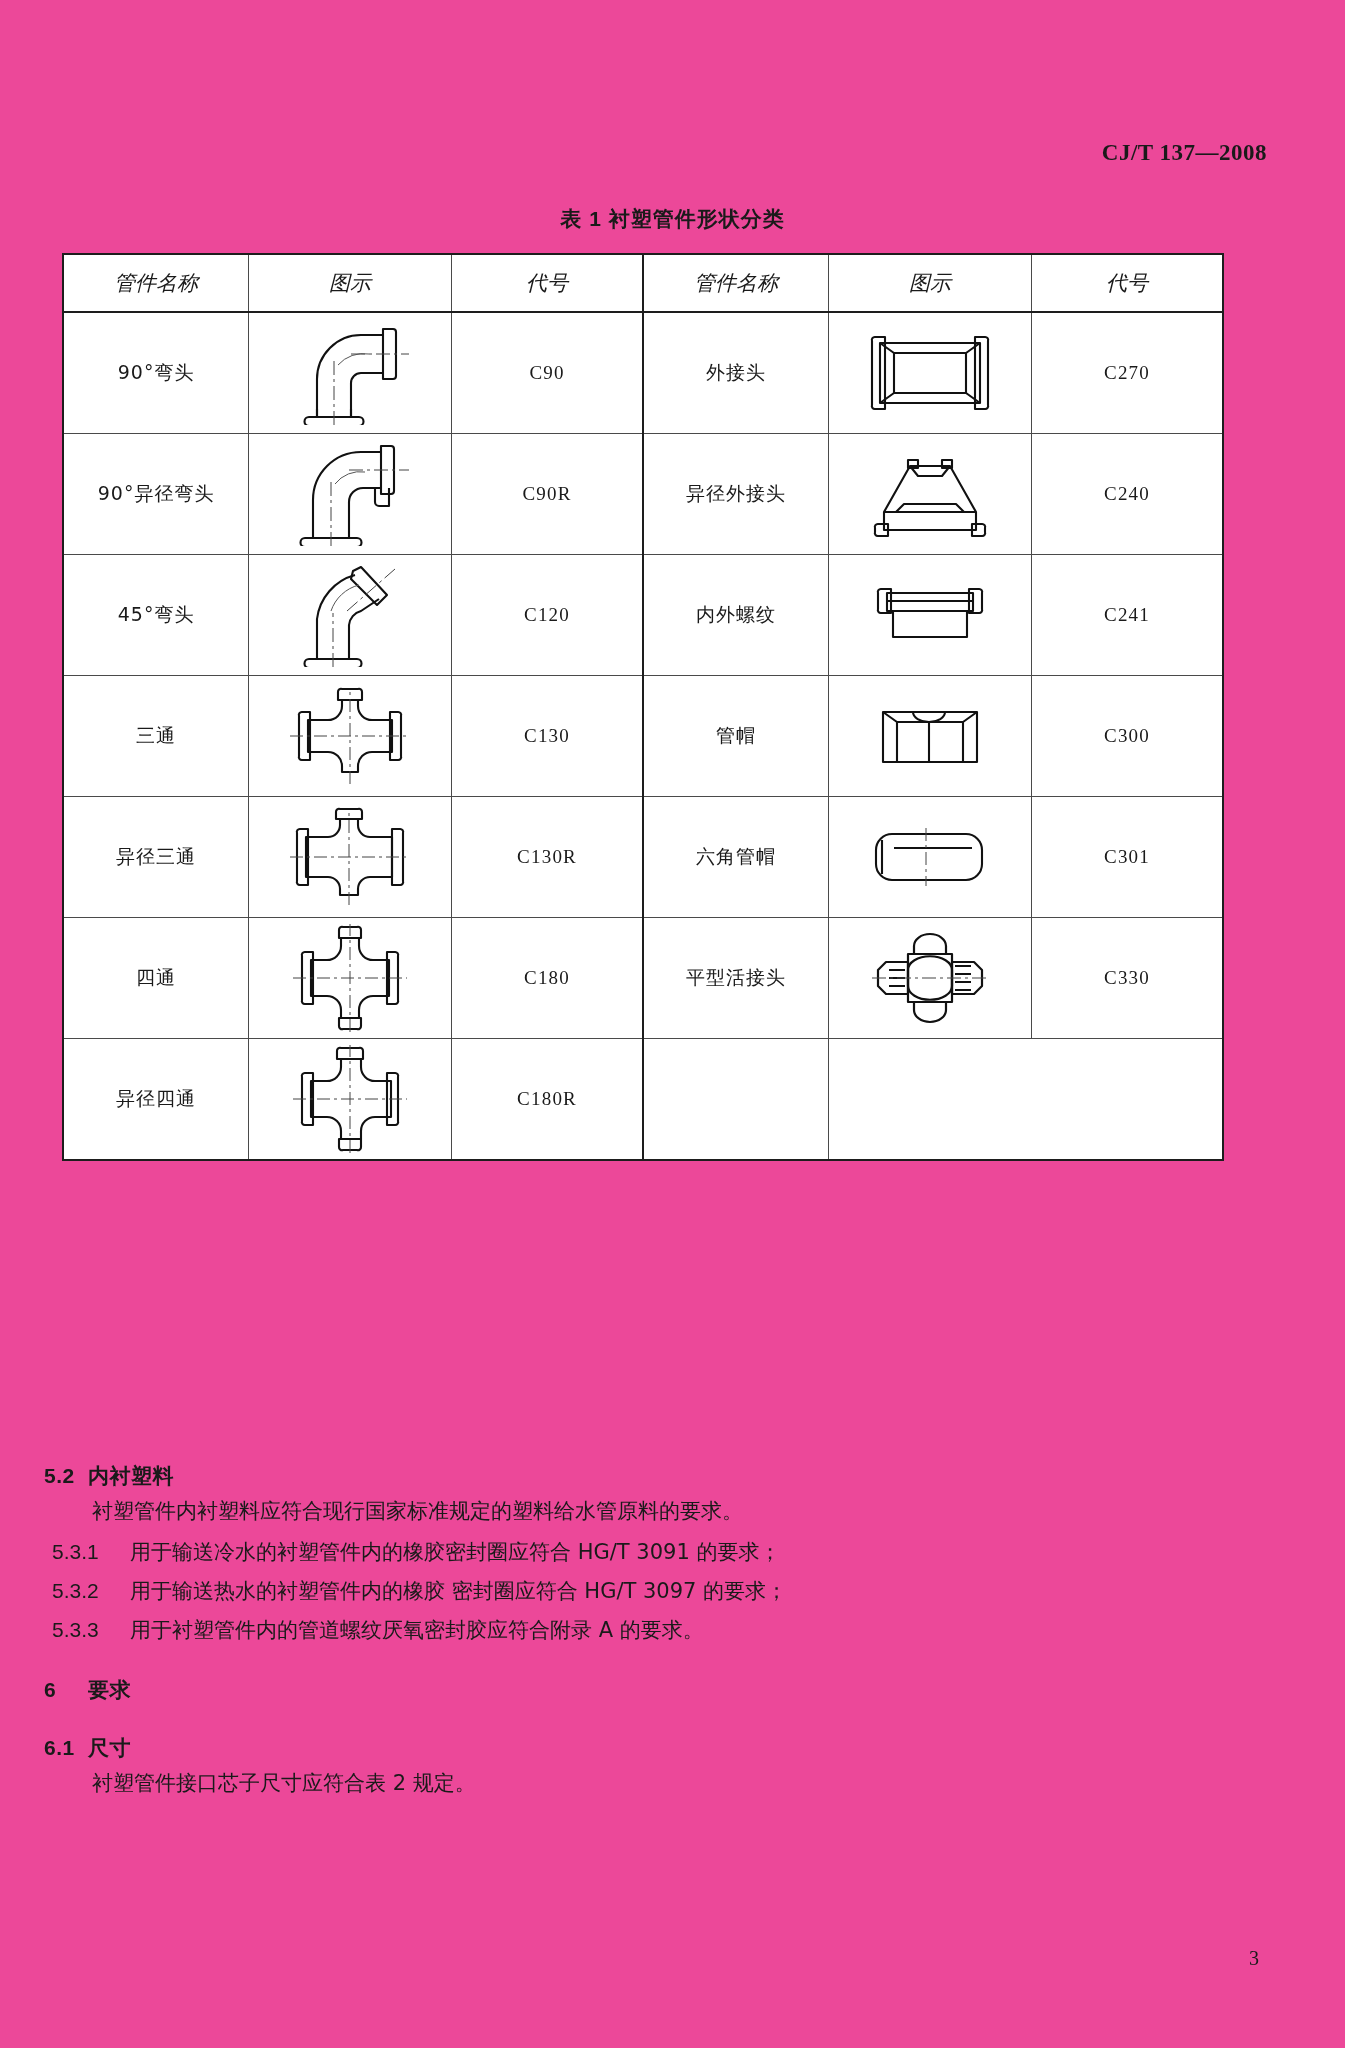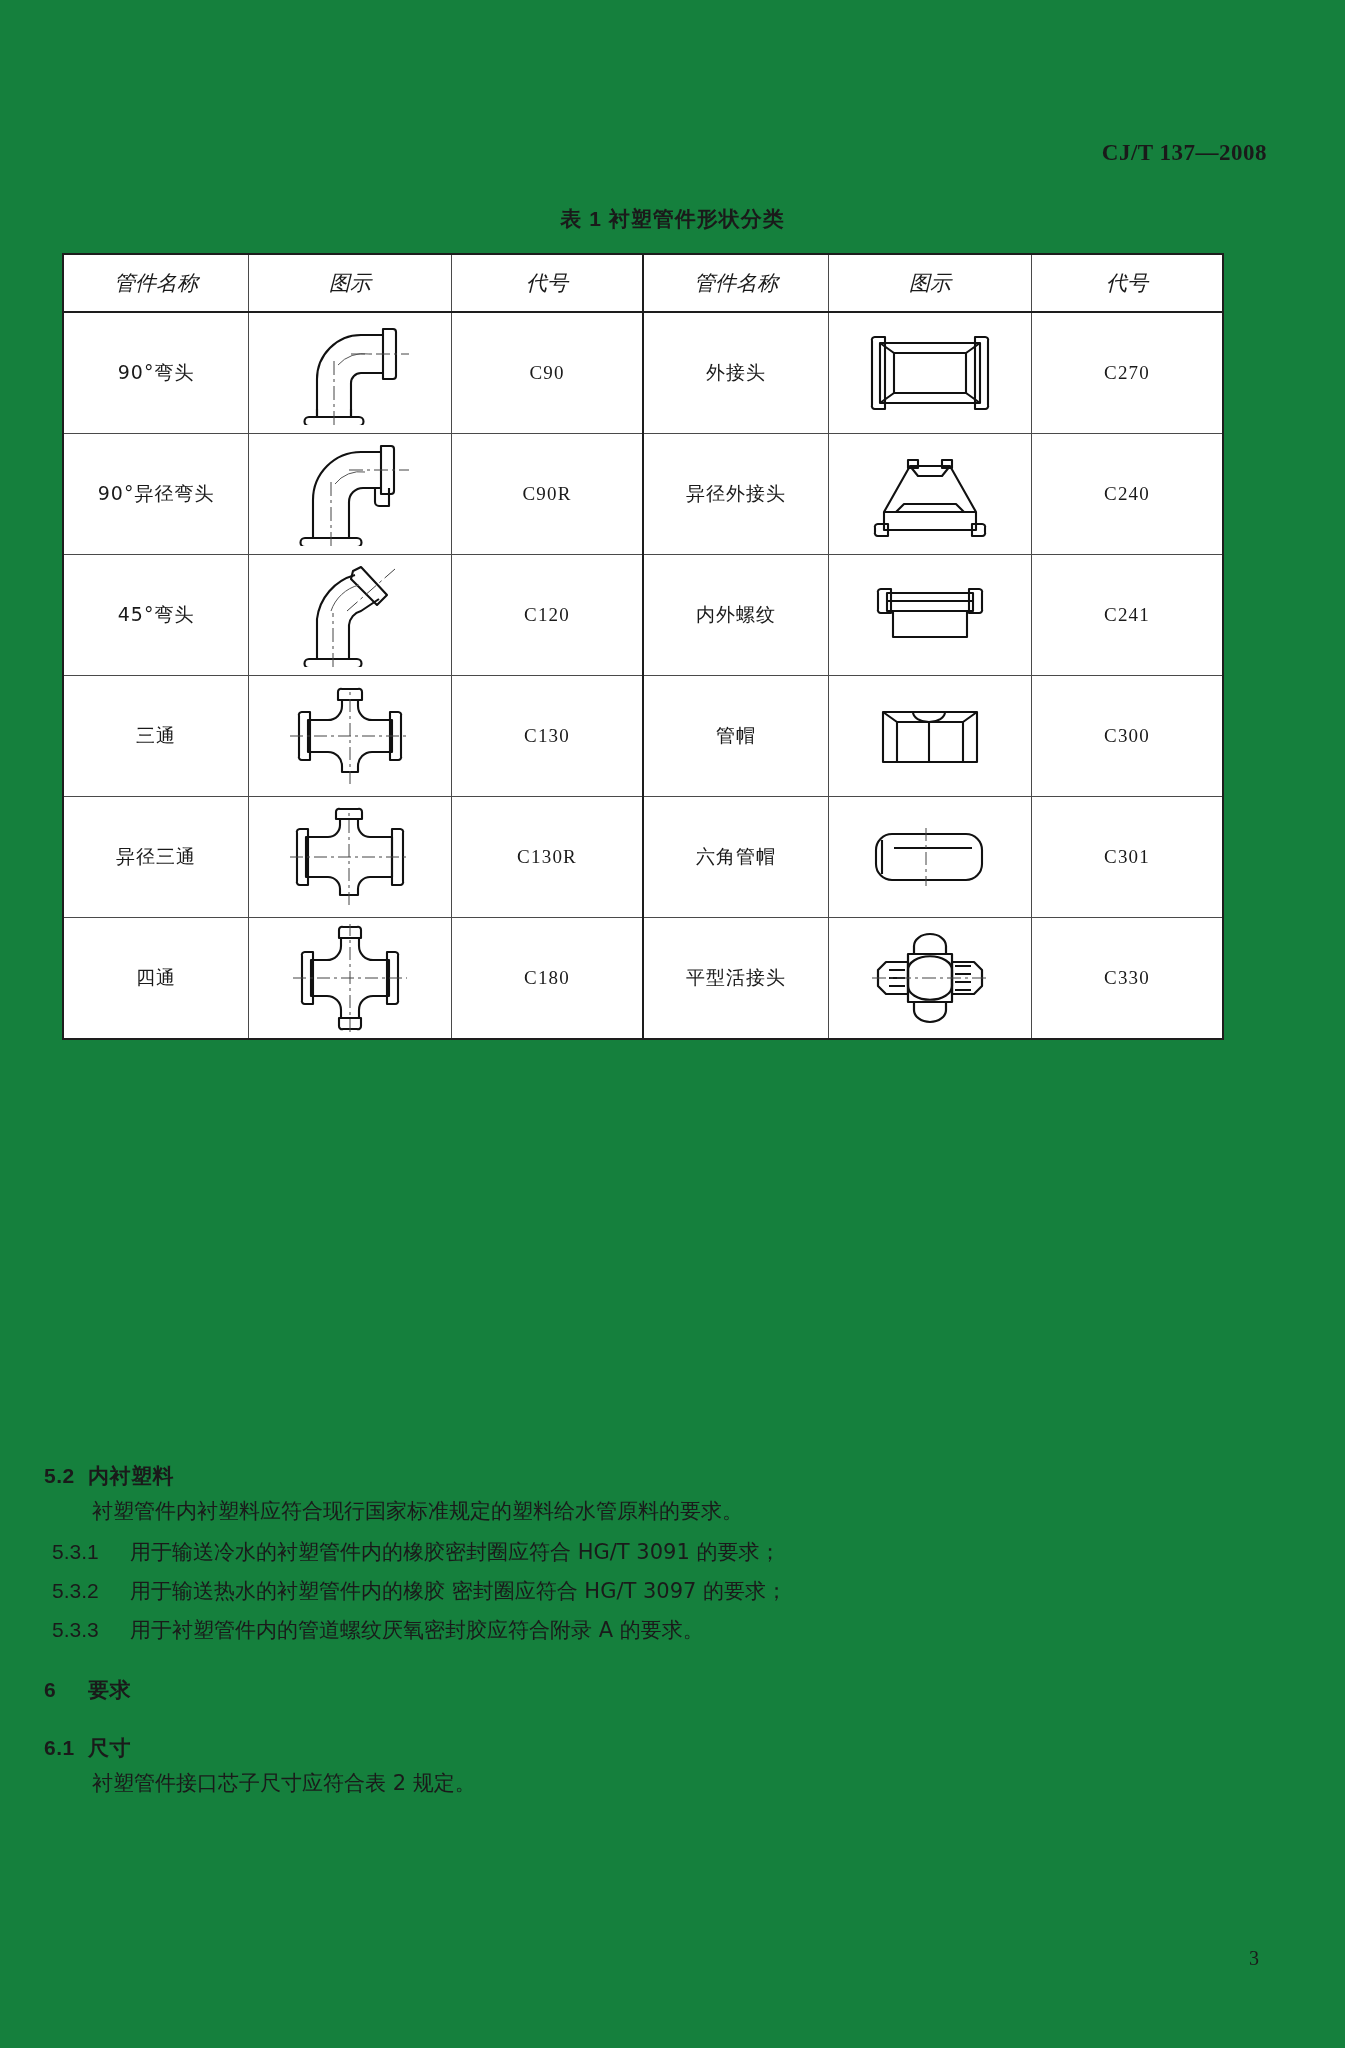--- a/index.html
+++ b/index.html
@@ -11,21 +11,21 @@
     width: 1345px;
     height: 2048px;
     font-family: "Liberation Serif", "DejaVu Serif", serif;
     color: #1a1a1a;
     position: relative;
     overflow: hidden;
   }
   .page {
     position: absolute;
     inset: 0;
-    background: #15803d;
+    background: #ec4899;
   }
 
   
   .header {
     position: absolute;
     top: 140px;
     right: 78px;
     font-size: 23px;
     font-weight: bold;
     letter-spacing: 0.5px;
@@ -410,20 +410,44 @@
               </g>
               <g stroke="#444" stroke-width="1.1" fill="none" stroke-dasharray="14 4 3 4">
                 <path d="M2 46 H118"></path>
               </g>
             </svg>
           </div>
         </td>
         <td class="cell-code">C330</td>
       </tr>
 
+      <tr>
+        <td class="cell-name">异径四通</td>
+        <td>
+          <div class="fig">
+            <svg width="118" height="112" viewBox="0 0 118 112">
+              <g fill="none" stroke="#111" stroke-width="2.1" stroke-linejoin="round">
+                <path d="M20 38 h16 a14 14 0 0 0 14 -14 v-8 h20 v8 a14 14 0 0 0 14 14 h16 v36 h-16 a14 14 0 0 0 -14 14 v8 h-20 v-8 a14 14 0 0 0 -14 -14 h-16 z"></path>
+                <path d="M14 30 h8 v52 h-8 a3 3 0 0 1 -3 -4 v-44 a3 3 0 0 1 3 -4 z"></path>
+                <path d="M104 30 h-8 v52 h8 a3 3 0 0 0 3 -4 v-44 a3 3 0 0 0 -3 -4 z"></path>
+                <path d="M46 16 v-8 a3 3 0 0 1 4 -3 h18 a3 3 0 0 1 4 3 v8 z"></path>
+                <path d="M48 96 v8 a3 3 0 0 0 4 3 h14 a3 3 0 0 0 4 -3 v-8 z"></path>
+              </g>
+              <g stroke="#444" stroke-width="1" fill="none" stroke-dasharray="13 4 3 4">
+                <path d="M2 56 H116"></path>
+                <path d="M59 110 V2"></path>
+              </g>
+            </svg>
+          </div>
+        </td>
+        <td class="cell-code">C180R</td>
+        <td class="mid-sep"></td>
+        <td style="border-left:none;border-right:none;"></td>
+        <td style="border-left:none;"></td>
+      </tr>
 
     </tbody>
   </table>
   </div>
 
   <div class="body">
 
     <div class="h-clause">
       <span class="num">5.2</span><span>内衬塑料</span>
     </div>

